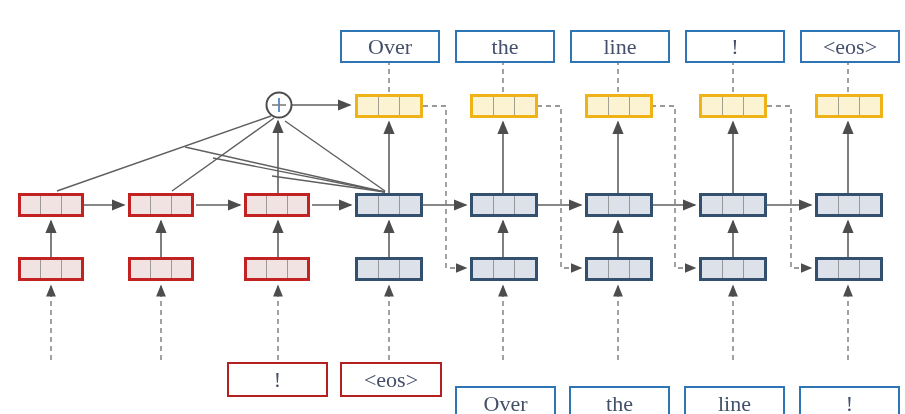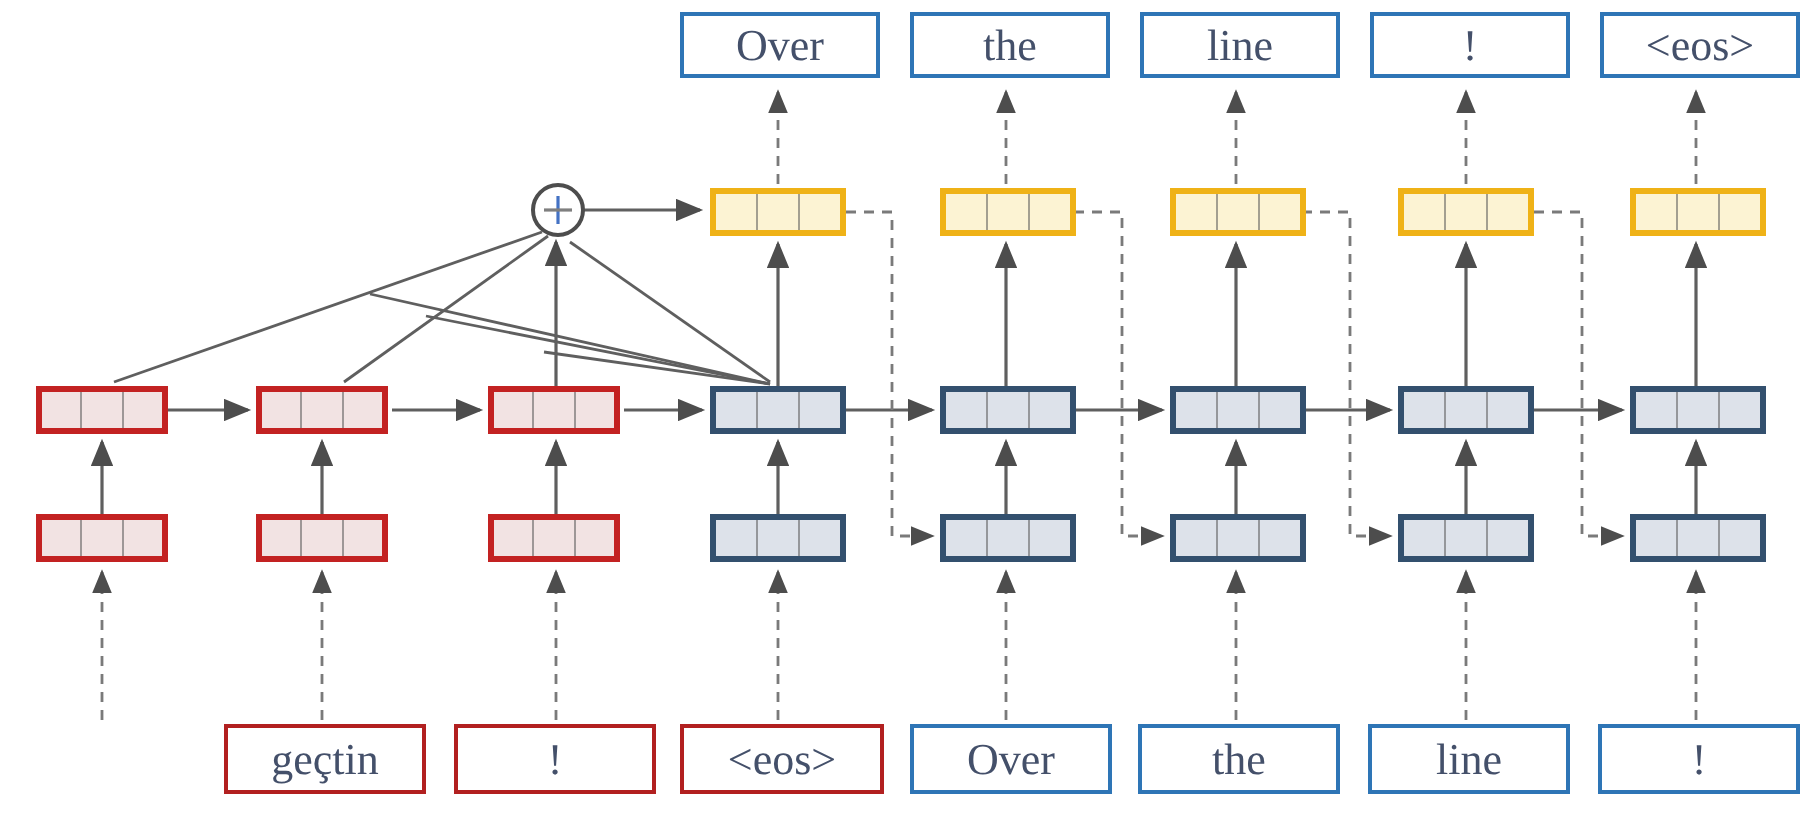--- a/index.html
+++ b/index.html
@@ -4,21 +4,21 @@
 <style>
   html,body{margin:0;padding:0;background:#ffffff;}
   #stage{position:relative;width:905px;height:414px;background:#ffffff;overflow:hidden;
          font-family:"Liberation Serif","DejaVu Serif",serif;}
   #wires{position:absolute;left:0;top:0;width:905px;height:414px;}
 
   .wordbox{position:absolute;box-sizing:border-box;background:#ffffff;
            display:flex;align-items:center;justify-content:center;
            color:#44506a;font-size:22px;line-height:1;}
   .wordbox.red{border:2px solid #b22020;}
-  .wordbox.blue{border:2px solid #2e75b6;}
+  .wordbox.blue{border:2px solid #2e75b6;margin-top:24px;}
 
   .cellbox{position:absolute;box-sizing:border-box;display:flex;}
   .cellbox .cell{flex:1 1 0;}
   .cellbox .cell + .cell{border-left:1.5px solid rgba(90,90,90,.55);}
   .cellbox.rnn-red{border:3px solid #c32222;background:#f2e3e3;width:66px;height:24px;}
   .cellbox.rnn-blue{border:3px solid #33506e;background:#dde2ea;width:68px;height:24px;}
   .cellbox.attn-yellow{border:3px solid #efb217;background:#fcf3d3;width:68px;height:24px;}
 </style>
 </head>
 <body>
@@ -227,23 +227,20 @@
   <div class="wordbox blue" style="left:570px;top:6px;width:100px;height:33px">
       <span>line</span>
     </div>
   <div class="wordbox blue" style="left:685px;top:6px;width:100px;height:33px">
       <span>!</span>
     </div>
   <div class="wordbox blue" style="left:800px;top:6px;width:100px;height:33px">
       <span>&lt;eos&gt;</span>
     </div>
 
-  <div class="wordbox red" style="left:112px;top:362px;width:101px;height:35px">
-      <span>geçtin</span>
-    </div>
   <div class="wordbox red" style="left:227px;top:362px;width:101px;height:35px">
       <span>!</span>
     </div>
   <div class="wordbox red" style="left:340px;top:362px;width:102px;height:35px">
       <span>&lt;eos&gt;</span>
     </div>
 
   <div class="wordbox blue" style="left:455px;top:362px;width:101px;height:35px">
       <span>Over</span>
     </div>

